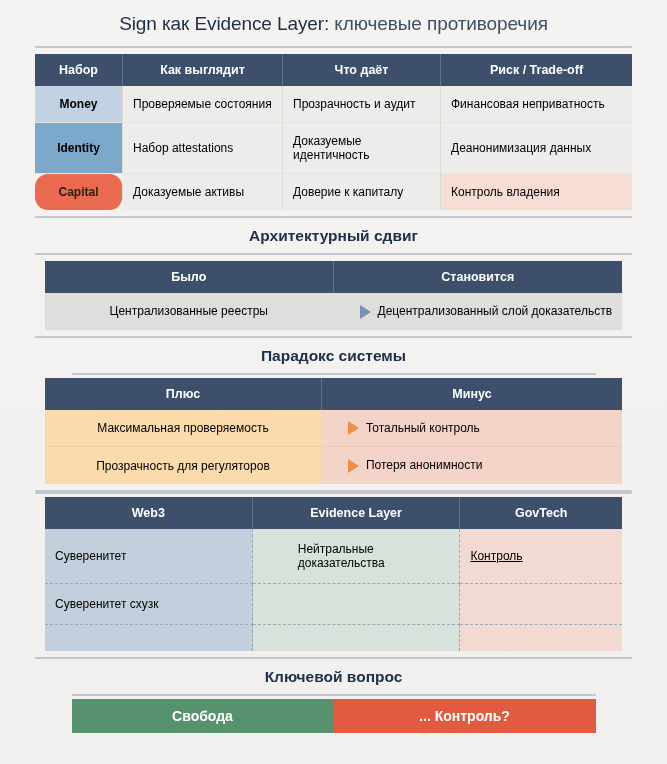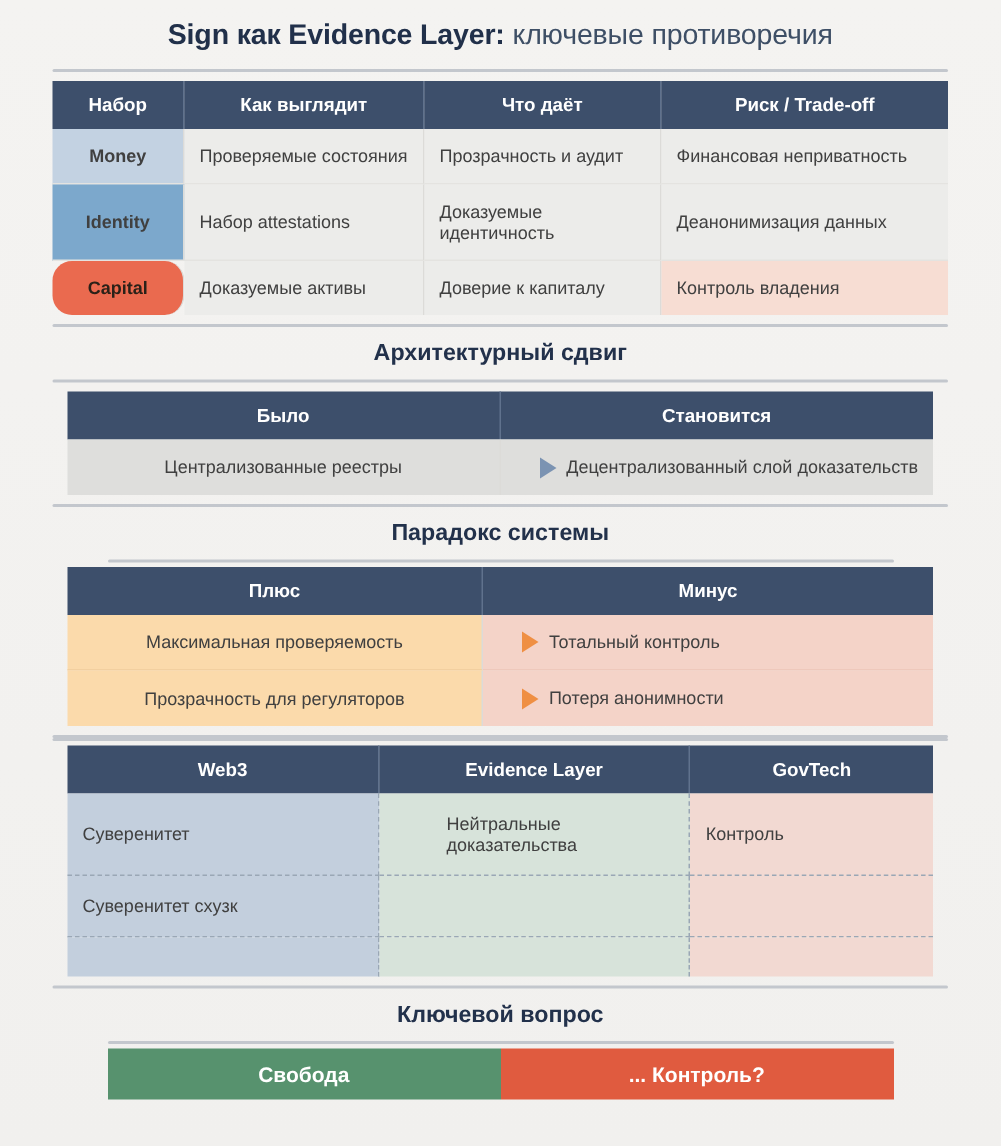--- a/index.html
+++ b/index.html
@@ -24,21 +24,21 @@
 
   
   .main-title {
     text-align: center;
     font-size: 19px;
     padding: 12px 20px 10px 20px;
     line-height: 1.25;
     letter-spacing: -0.1px;
   }
   .main-title .strong {
-    font-weight: bold;
+    font-weight: normal;
     color: #21304a;
   }
   .main-title .light {
     font-weight: normal;
     color: #3e4f66;
   }
 
   
   .rule {
     height: 2px;
@@ -75,21 +75,21 @@
     font-weight: bold;
     padding: 9px 6px;
     text-align: center;
     border-right: 1px solid #60728d;
   }
   .tbl thead th:last-child { border-right: none; }
 
   .tbl td {
     font-size: 12px;
     padding: 11px 10px;
-    color: #404040;
+    color: #000000;
     background: #ececea;
     border-right: 1px solid #dcdbd8;
     border-bottom: 1px solid #e4e3e0;
     vertical-align: middle;
   }
   .tbl td:last-child { border-right: none; }
   .tbl tr:last-child td { border-bottom: none; }
 
   
   .lbl {
@@ -124,21 +124,21 @@
   .paradox td.plus  { background: #fbdaab !important; border-bottom:1px solid #f2cf9f; }
   .paradox td.minus { background: #f4d3c8 !important; border-bottom:1px solid #eec8bb; border-right:none; }
   .paradox tr:last-child td { border-bottom: none; }
 
   
   .w3 td {
     border-right: 1px dashed #9aa7b5;
     border-bottom: 1px dashed #9aa7b5;
     padding: 13px 10px;
   }
-  .w3 td:last-child { border-right: none; }
+  .w3 td:last-child { border-right: none; text-decoration: underline; }
   .w3 td.c-web3 { background: #c3cfdd !important; }
   .w3 td.c-ev   { background: #d7e3da !important; padding-left: 45px; }
   .w3 td.c-gov  { background: #f2d9d2 !important; }
   .w3 tr.empty td { height: 14px; padding: 6px 10px; }
 
   
   .kq { margin: 0 auto; width: 524px; }
   .kq .hdr {
     display: flex;
   }

